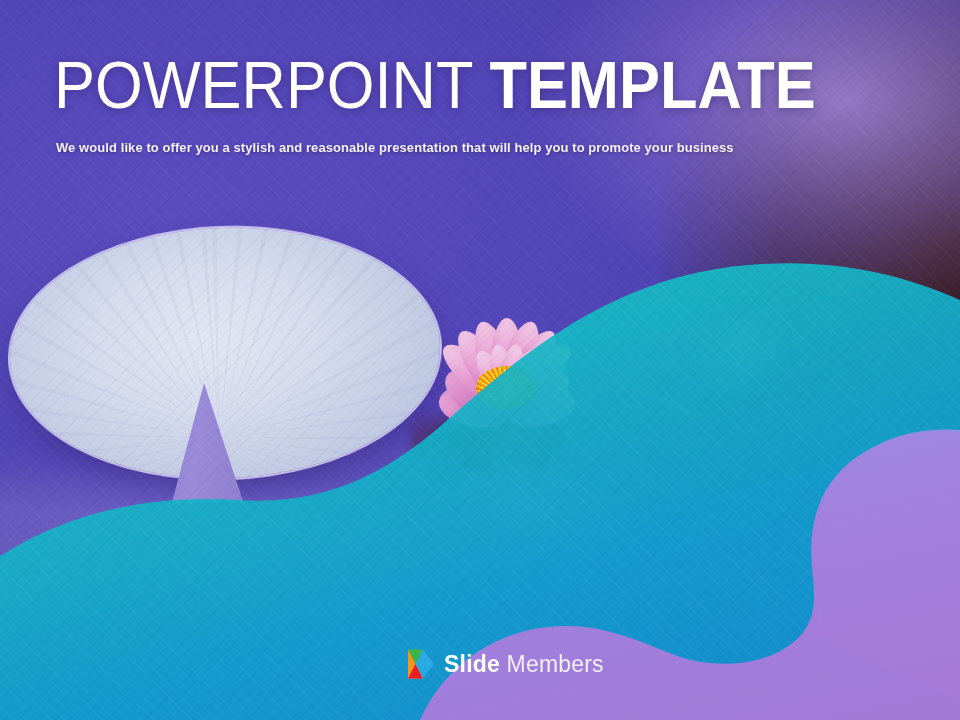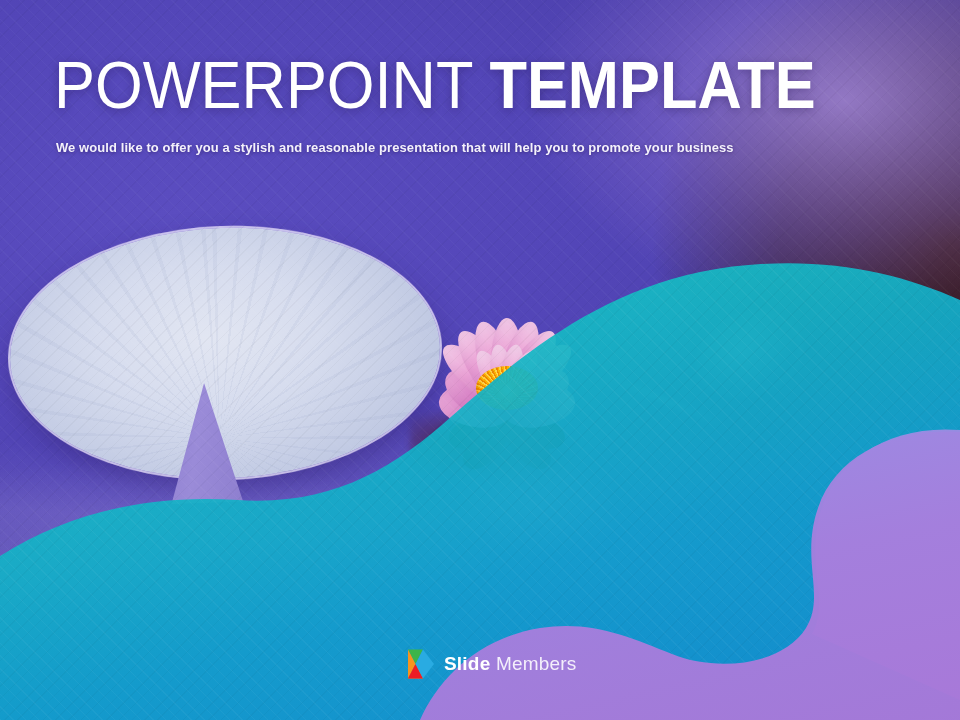--- a/index.html
+++ b/index.html
@@ -254,21 +254,21 @@
   
   .logo {
     position: absolute;
     left: 406px; top: 648px;
     display: flex;
     align-items: center;
     gap: 8px;
   }
   .logo-mark { width: 30px; height: 32px; display: block; }
   .logo-text {
-    font-size: 19px;
+    font-size: 23px;
     color: #ffffff;
     letter-spacing: .2px;
     white-space: nowrap;
   }
   .logo-text .b { font-weight: 700; }
   .logo-text .l { font-weight: 400; color: rgba(255,255,255,.88); }
 </style>
 </head>
 <body>
 

